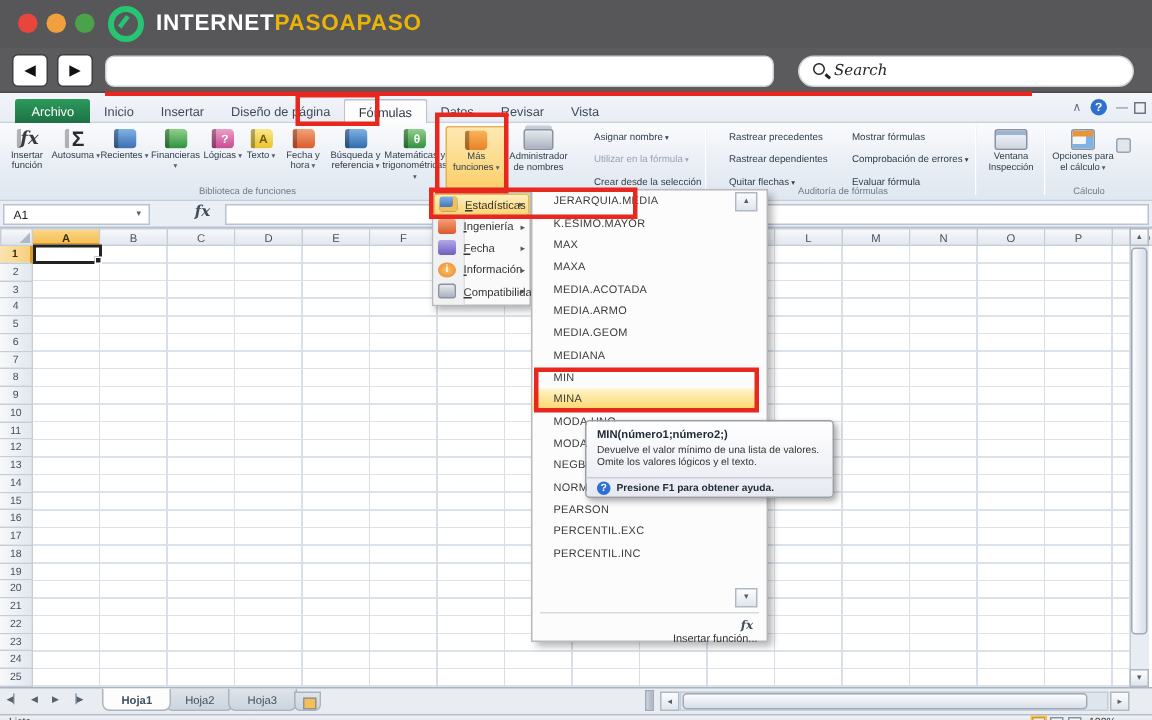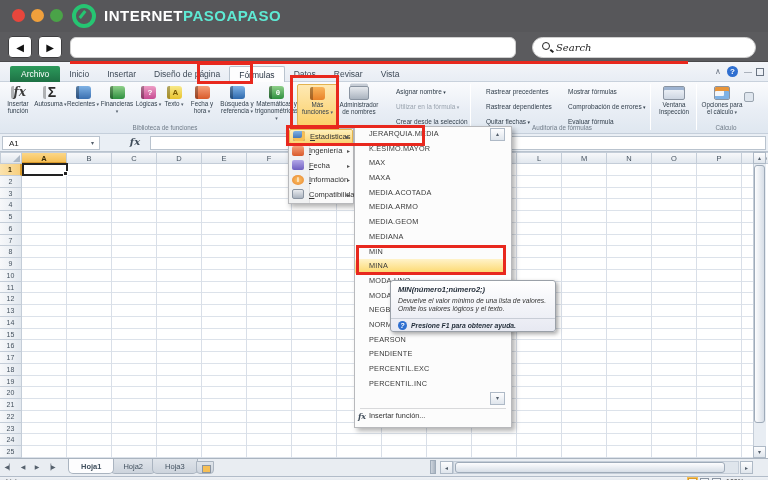--- a/index.html
+++ b/index.html
@@ -9,21 +9,21 @@
 
   
   #titlebar { left:0; top:0; width:768px; height:32px; background:#57575a; }
   .tl { width:13px; height:13px; border-radius:50%; top:9px; }
   #tl-red    { left:12px; background:#e8463c; }
   #tl-orange { left:31px; background:#f0a03c; }
   #tl-green  { left:50px; background:#4aa348; }
   #logo-icon { left:72px; top:4px; width:24px; height:24px; border:4px solid #26c572; border-radius:50%; }
   #logo-icon::after { content:""; position:absolute; left:5px; top:2px; width:3px; height:9px; background:#26c572; transform:rotate(38deg); }
   #logo-text { left:104px; top:7px; font-size:15px; font-weight:bold; letter-spacing:.5px; color:#fff; white-space:nowrap; }
-  #logo-text .green { color:#5eead4; }
+  #logo-text .green { color:#eab308; }
   #toolbar { left:0; top:32px; width:768px; height:30px; background:#5b5b5e; border-bottom:1px solid #4a4a4c; }
   .navbtn { top:36px; width:24px; height:22px; background:#fff; border-radius:4px; border:1px solid #3e3e40; text-align:center; font-size:10px; line-height:21px; color:#111; }
   #back-btn { left:8px; } #fwd-btn { left:38px; }
   #urlbar { left:70px; top:37px; width:446px; height:21px; background:#fff; border-radius:6px; border:1px solid #cfcfcf; }
   #searchbar { left:532px; top:37px; width:224px; height:21px; background:#fff; border-radius:11px; border:1px solid #cfcfcf; }
   #search-glyph { left:542px; top:42px; width:8px; height:8px; border:1.5px solid #222; border-radius:50%; }
   #search-glyph::after { content:""; position:absolute; left:7px; top:7px; width:4px; height:1.5px; background:#222; transform:rotate(40deg); }
   #search-input { left:556px; top:39px; width:190px; height:17px; border:0; outline:0; background:transparent; font-family:"DejaVu Serif", serif; font-style:italic; font-size:10px; color:#222; }
   #search-input::placeholder { color:#222; }
 
@@ -163,27 +163,27 @@
 
   
   #submenu { left:354px; top:126px; width:158px; height:302px; background:#fcfcfc; border:1px solid #b8b9bc; box-shadow:3px 3px 5px rgba(0,0,0,.3); z-index:21; }
   #fn-list { left:355px; top:127px; width:150px; z-index:22; }
   .fn-item { height:14.7px; line-height:14.7px; padding-left:14px; font-size:7.3px; color:#3a3a3a; letter-spacing:.2px; white-space:nowrap; }
   .fn-item:nth-child(10) { background:linear-gradient(#fff3c9,#fcd666); border-radius:2px; }
   .subscroll { left:490px; width:15px; height:13px; z-index:23; }
   #ss-up { top:128px; } #ss-up::after { content:"\25B4"; }
   #ss-dn { top:392px; } #ss-dn::after { content:"\25BE"; }
   #fn-sep { left:360px; top:408px; width:146px; height:1px; background:#d8d9db; z-index:22; }
-  #fn-footer { left:355px; top:411px; width:150px; height:14px; display:flex; align-items:flex-start; z-index:22; }
+  #fn-footer { left:355px; top:411px; width:150px; height:14px; display:flex; align-items:flex-end; z-index:22;flex-direction:column; }
   #fn-footer .ffx { width:14px; font-family:"DejaVu Serif",serif; font-style:italic; font-weight:bold; font-size:8px; color:#3f4c59; text-align:center; }
   #fn-footer .ffx::after { content:"fx"; }
   #fn-footer .ftext { font-size:7.3px; color:#333; }
 
   
-  #tooltip { left:390px; top:280px; width:166px; height:52px; background:linear-gradient(#ffffff,#e7e9f2); border:1px solid #9aa0a8; border-radius:3px; box-shadow:2px 2px 4px rgba(0,0,0,.35); z-index:30; padding:4px 7px 1px;font-style:italic; }
+  #tooltip { left:390px; top:280px; width:166px; height:52px; background:linear-gradient(#ffffff,#e7e9f2); border:1px solid #9aa0a8; border-radius:3px; box-shadow:2px 2px 4px rgba(0,0,0,.35); z-index:30; padding:4px 7px 1px; }
   #tt-title { font-size:7.5px; font-weight:bold; color:#1f2a36; }
   #tt-body { margin-top:3px; font-size:6.8px; line-height:8.2px; color:#333; }
   #tt-help { position:absolute; left:0; bottom:0; width:100%; height:13px; border-top:1px solid #c8cdd6; display:flex; align-items:center; padding-left:7px; }
   #tt-q { width:9px; height:9px; border-radius:50%; background:#2f6fd0; color:#fff; font-size:7px; font-weight:bold; text-align:center; line-height:9px; margin-right:4px; }
   #tt-q::after { content:"?"; }
   #tt-help-text { font-size:6.8px; font-weight:bold; color:#1f2a36; }
 
   
   .red { border:3px solid #e8281e; z-index:40; pointer-events:none; }
   #red-line { left:70px; top:61px; width:618px; height:3px; background:#e8281e; z-index:40; }
@@ -466,21 +466,20 @@
     <div class="fn-item"><span>MEDIA.ARMO</span></div>
     <div class="fn-item"><span>MEDIA.GEOM</span></div>
     <div class="fn-item"><span>MEDIANA</span></div>
     <div class="fn-item"><span>MIN</span></div>
     <div class="fn-item"><span>MINA</span></div>
     <div class="fn-item"><span>MODA.UNO</span></div>
     <div class="fn-item"><span>MODA.VARIOS</span></div>
     <div class="fn-item"><span>NEGBINOM.DIST</span></div>
     <div class="fn-item"><span>NORMALIZACION</span></div>
     <div class="fn-item"><span>PEARSON</span></div>
-    <div class="fn-item"><span>PENDIENTE</span></div>
     <div class="fn-item"><span>PERCENTIL.EXC</span></div>
     <div class="fn-item"><span>PERCENTIL.INC</span></div>
   </div>
 <div class="abs sbtn subscroll" id="ss-up"></div>
 <div class="abs sbtn subscroll" id="ss-dn"></div>
 <div class="abs" id="fn-sep"></div>
 <div class="abs" id="fn-footer">
   <span class="ffx"></span>
   <span class="ftext">Insertar función...</span>
 </div>

